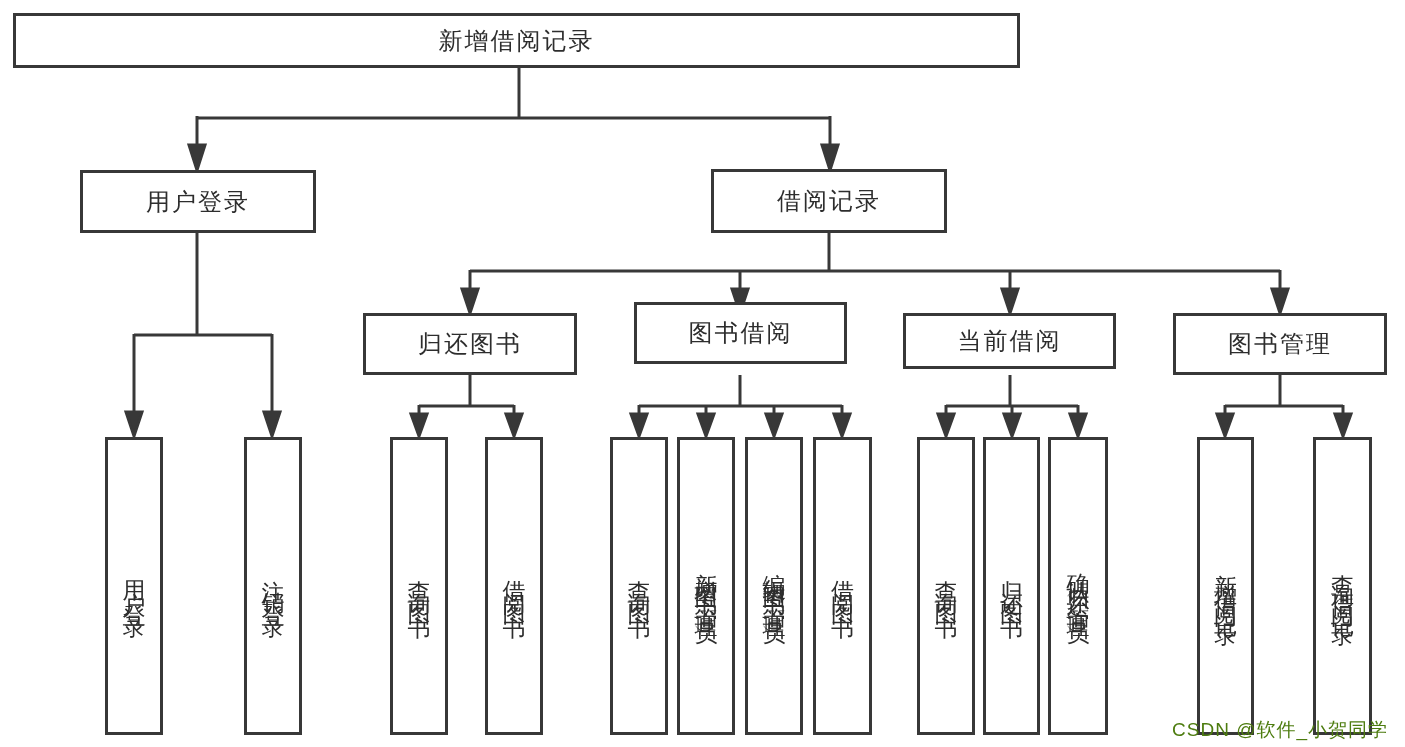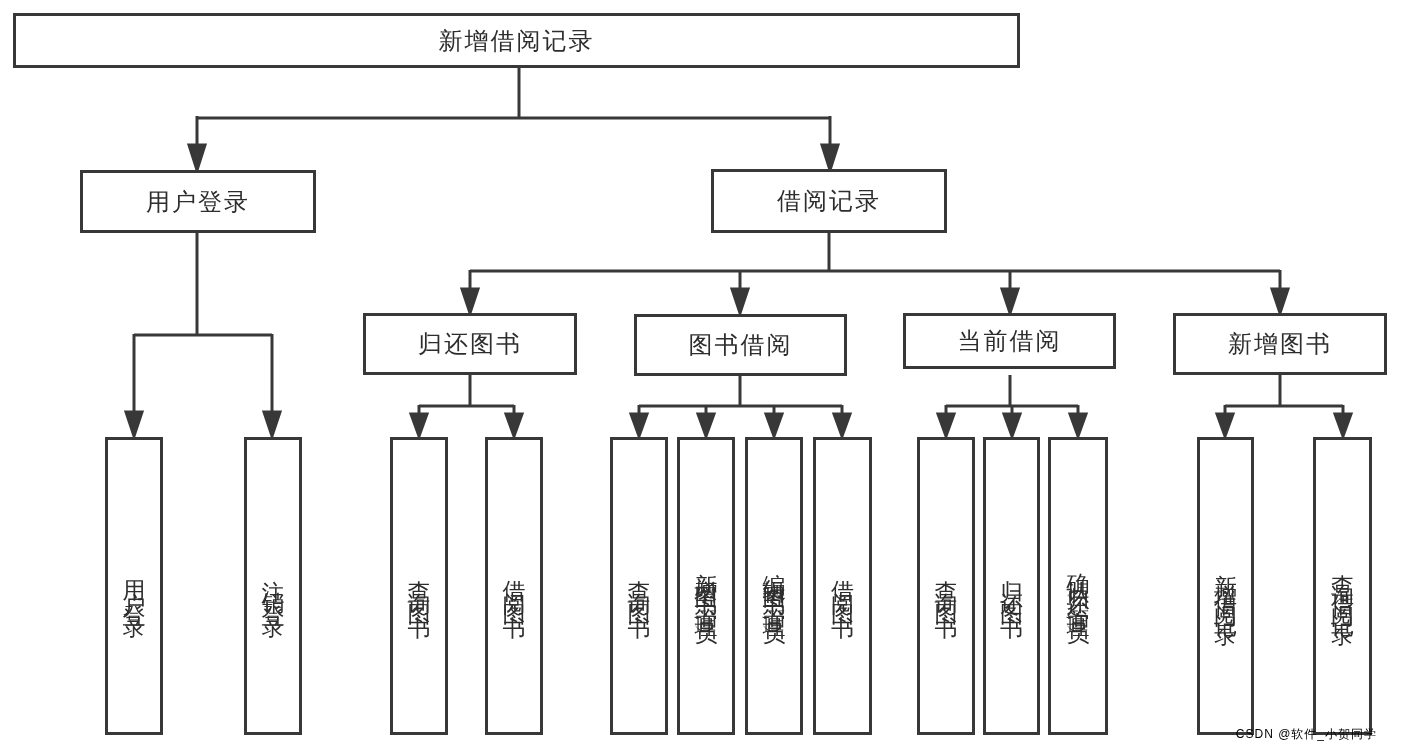--- a/index.html
+++ b/index.html
@@ -15,22 +15,22 @@
     color:#2d2d2d;font-size:24px;letter-spacing:2px;white-space:nowrap;
   }
   .leaf{font-size:23px;letter-spacing:0;}
   .leaf .vtxt{
     writing-mode:vertical-rl;text-orientation:mixed;
     letter-spacing:12px;line-height:1;
   }
   .leaf.mid .vtxt{letter-spacing:10px;}
   .leaf.tight .vtxt{letter-spacing:7px;}
   .watermark{
-    position:absolute;right:28px;bottom:4px;z-index:5;
-    color:#000000;font-size:12px;letter-spacing:1px;white-space:nowrap;
+    position:absolute;right:17px;bottom:4px;z-index:5;
+    color:#4d7c0f;font-size:19px;letter-spacing:1px;white-space:nowrap;
   }
 </style>
 </head>
 <body>
 
 <div class="canvas">
 
   <svg class="wires" width="1405" height="747">
     <g stroke="#383838" stroke-width="3" fill="#383838">
 
@@ -94,23 +94,23 @@
       <polygon points="1335,414 1351,414 1343,436"></polygon>
     </g>
   </svg>
 
   <div class="node" style="left:13px;top:13px;width:1007px;height:55px">新增借阅记录</div>
 
   <div class="node" style="left:80px;top:170px;width:236px;height:63px">用户登录</div>
   <div class="node" style="left:711px;top:169px;width:236px;height:64px">借阅记录</div>
 
   <div class="node" style="left:363px;top:313px;width:214px;height:62px">归还图书</div>
-  <div class="node" style="left:634px;top:314px;width:213px;height:62px">图书借阅</div>
+  <div class="node" style="left:634px;top:302px;width:213px;height:62px">图书借阅</div>
   <div class="node" style="left:903px;top:313px;width:213px;height:56px">当前借阅</div>
-  <div class="node" style="left:1173px;top:313px;width:214px;height:62px">新增图书</div>
+  <div class="node" style="left:1173px;top:313px;width:214px;height:62px">图书管理</div>
 
   <div class="node leaf" style="left:105px;top:437px;width:58px;height:298px">
     <span class="vtxt">用户登录</span>
   </div>
   <div class="node leaf" style="left:244px;top:437px;width:58px;height:298px">
     <span class="vtxt">注销登录</span>
   </div>
 
   <div class="node leaf" style="left:390px;top:437px;width:58px;height:298px">
     <span class="vtxt">查询图书</span>

